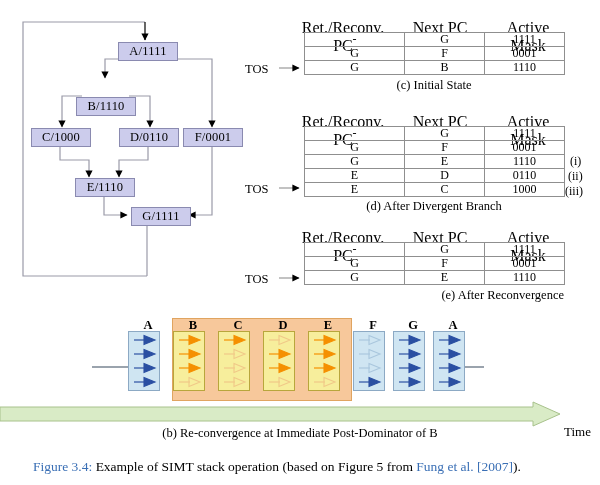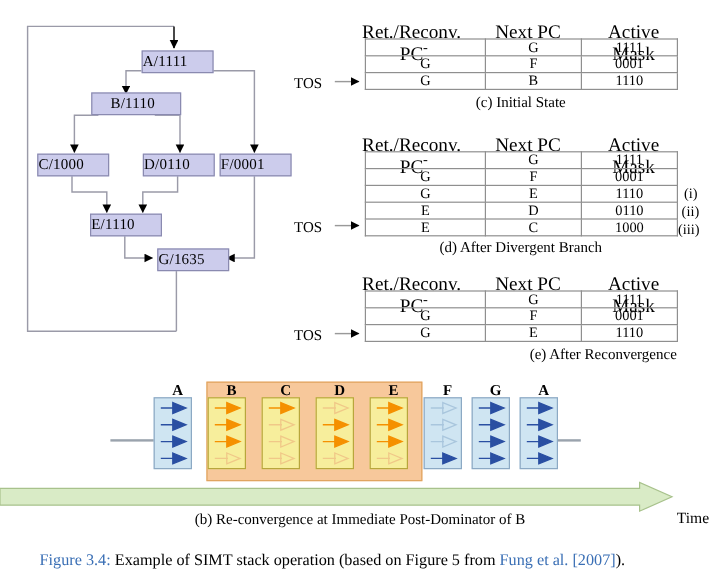--- a/index.html
+++ b/index.html
@@ -19,21 +19,21 @@
     position: absolute;
     left: 0; top: 0;
     width: 600px; height: 485px;
   }
   
   .cfg-box {
     position: absolute;
     background: #ccccec;
     border: 1px solid #8a8ab0;
     font-size: 12.5px;
-    text-align: left;
+    text-align: center;
     line-height: 17px;
     height: 17px;
     white-space: nowrap;
     letter-spacing: .2px;
   }
   .cap {
     position: absolute;
     font-size: 12.5px;
     white-space: nowrap;
   }
@@ -150,26 +150,26 @@
 
       <path d="M 104,196 L 104,215 L 127,215" marker-end="url(#ar)"></path>
 
       <path d="M 212,146 L 212,215 L 189,215" marker-end="url(#ar)"></path>
 
       <path d="M 147,224 L 147,276"></path>
     </g>
   </svg>
 
   <div class="cfg-box" style="left:118px; top:42px; width:58px;">A/1111</div>
-  <div class="cfg-box" style="left:76px; top:77px; width:58px;padding-left:15px;">B/1110</div>
+  <div class="cfg-box" style="left:76px; top:97px; width:58px;">B/1110</div>
   <div class="cfg-box" style="left:31px; top:128px; width:58px;">C/1000</div>
   <div class="cfg-box" style="left:119px; top:128px; width:58px;">D/0110</div>
   <div class="cfg-box" style="left:183px; top:128px; width:58px;">F/0001</div>
   <div class="cfg-box" style="left:75px; top:178px; width:58px;">E/1110</div>
-  <div class="cfg-box" style="left:131px; top:207px; width:58px;">G/1635</div>
+  <div class="cfg-box" style="left:131px; top:207px; width:58px;">G/1111</div>
 
 
   <div class="hdr-cell" style="left:295px; top:19px; width:96px;">Ret./Reconv. PC</div>
   <div class="hdr-cell" style="left:405px; top:19px; width:70px;">Next PC</div>
   <div class="hdr-cell" style="left:488px; top:19px; width:80px;">Active Mask</div>
 
   <div class="tos-label" style="left:245px; top:62px;"><span>TOS</span></div>
   <svg class="edges" style="left:279px; top:60px;" width="30" height="16">
     <defs>
         <marker id="ar2" markerWidth="7" markerHeight="7" refX="5.5" refY="3" orient="auto">

